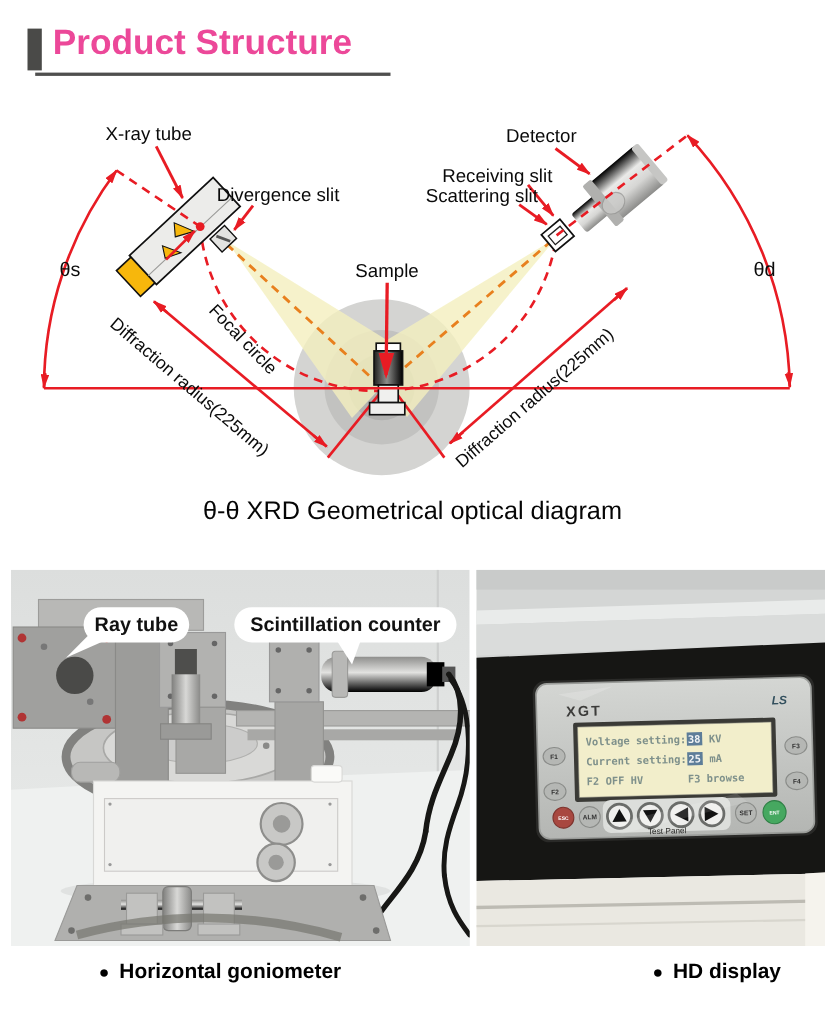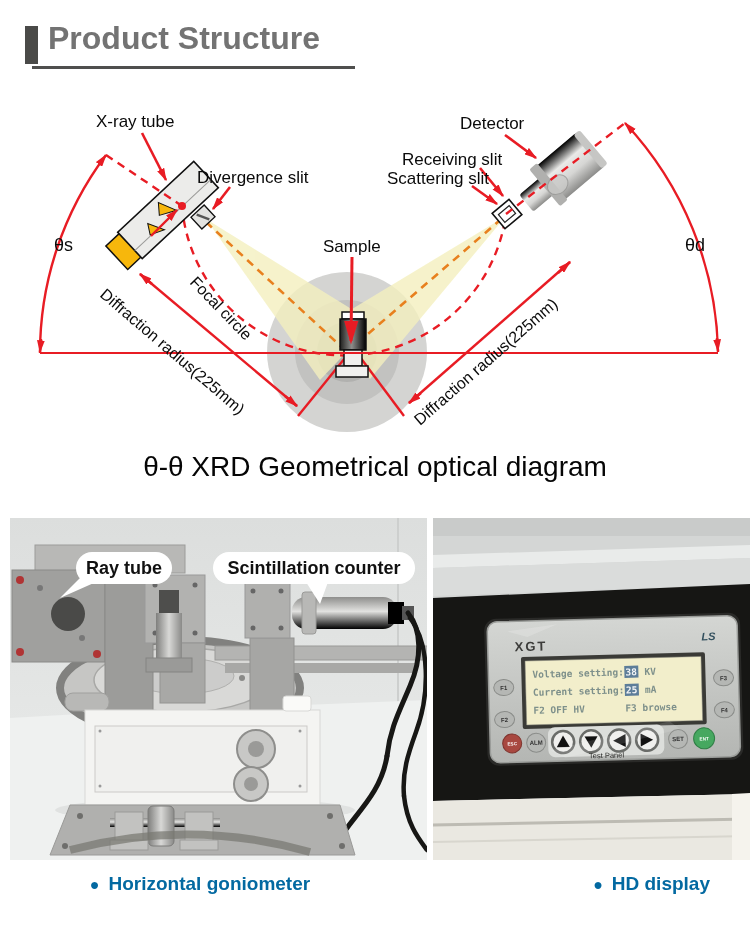--- a/index.html
+++ b/index.html
@@ -1,42 +1,42 @@
 <!DOCTYPE html>
 <html><head>
 <meta charset="utf-8">
 <style>
   html,body{margin:0;padding:0;background:#fff;}
   body{width:750px;height:939px;position:relative;font-family:"Liberation Sans",sans-serif;overflow:hidden;}
   .abs{position:absolute;}
   
   #hdr-bar{left:25px;top:26px;width:13px;height:38px;background:#4a4a48;}
-  #hdr-title{left:48px;top:20px;font-size:32px;font-weight:700;color:#737373;letter-spacing:0px;}
+  #hdr-title{left:48px;top:20px;font-size:32px;font-weight:700;color:#ec4899;letter-spacing:0px;}
   #hdr-line{left:32px;top:66px;width:323px;height:3px;background:#4f4f4e;}
   
   #diagram{left:0;top:95px;}
   #diagram text{font-family:"Liberation Sans",sans-serif;fill:#0a0a0a;}
   .dlabel{font-size:17px;}
   .dtheta{font-size:18px;}
   .drot{font-size:16px;}
   .redln{stroke:#e81c24;fill:none;}
   .orgln{stroke:#e8801e;fill:none;}
   .dash{stroke-dasharray:8 6;}
   
-  #diagram-caption{left:0;top:451px;width:750px;text-align:center;font-size:28px;color:#050505;}
+  #diagram-caption{left:0;top:451px;width:750px;text-align:center;font-size:23px;color:#050505;}
   
   #photo-left{left:10px;top:518px;}
   #photo-right{left:433px;top:518px;}
   .bubble-txt{font-size:18px;font-weight:700;fill:#111;}
   .lcd{font-family:"DejaVu Sans Mono",monospace;font-size:9.5px;font-weight:700;fill:#7e908b;}
   .lcdv{font-family:"DejaVu Sans Mono",monospace;font-size:9.5px;font-weight:700;fill:#f2f4f6;}
   .btn-lbl{font-size:6px;font-weight:700;fill:#333;text-anchor:middle;}
   .btn-lbl-w{font-size:4.6px;font-weight:700;fill:#fff;text-anchor:middle;}
   
-  .photo-caption{top:873px;font-size:19px;font-weight:700;color:#0369a1;}
+  .photo-caption{top:873px;font-size:19px;font-weight:700;color:#000000;}
   #cap-left{left:0;width:400px;text-align:center;}
   #cap-right{left:470px;width:240px;text-align:right;}
   .bullet{margin-right:9px;font-size:16px;}
 </style>
 </head>
 <body>
 
 <div class="abs" id="hdr-bar"></div>
 <div class="abs" id="hdr-title">Product Structure</div>
 <div class="abs" id="hdr-line"></div>

